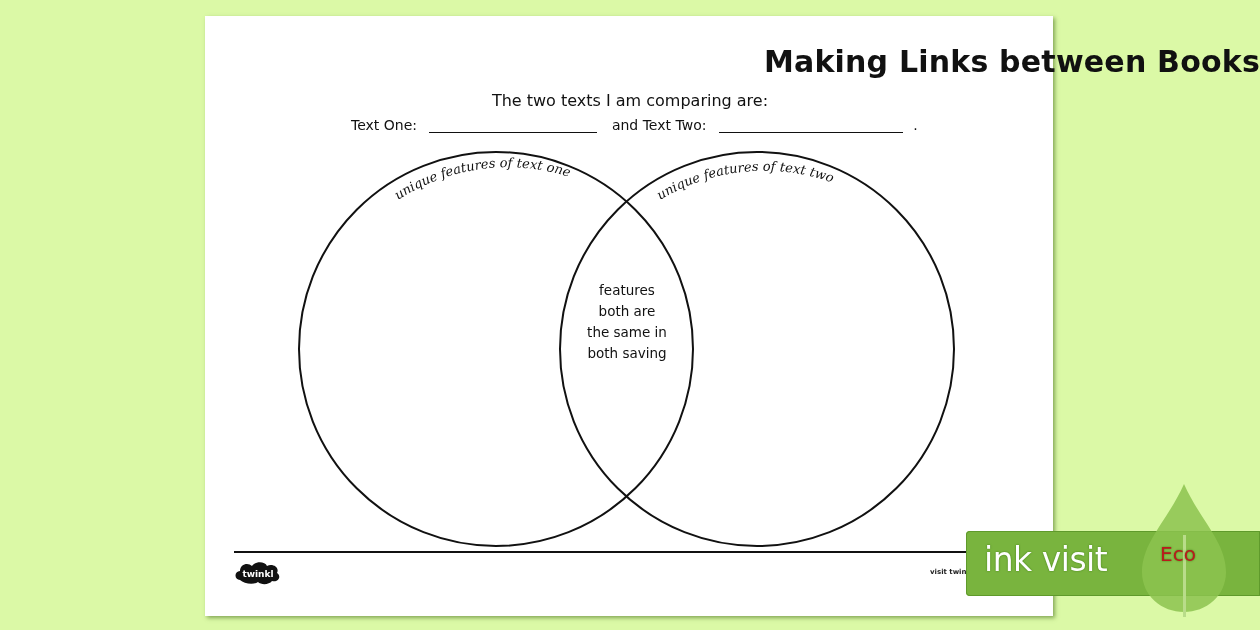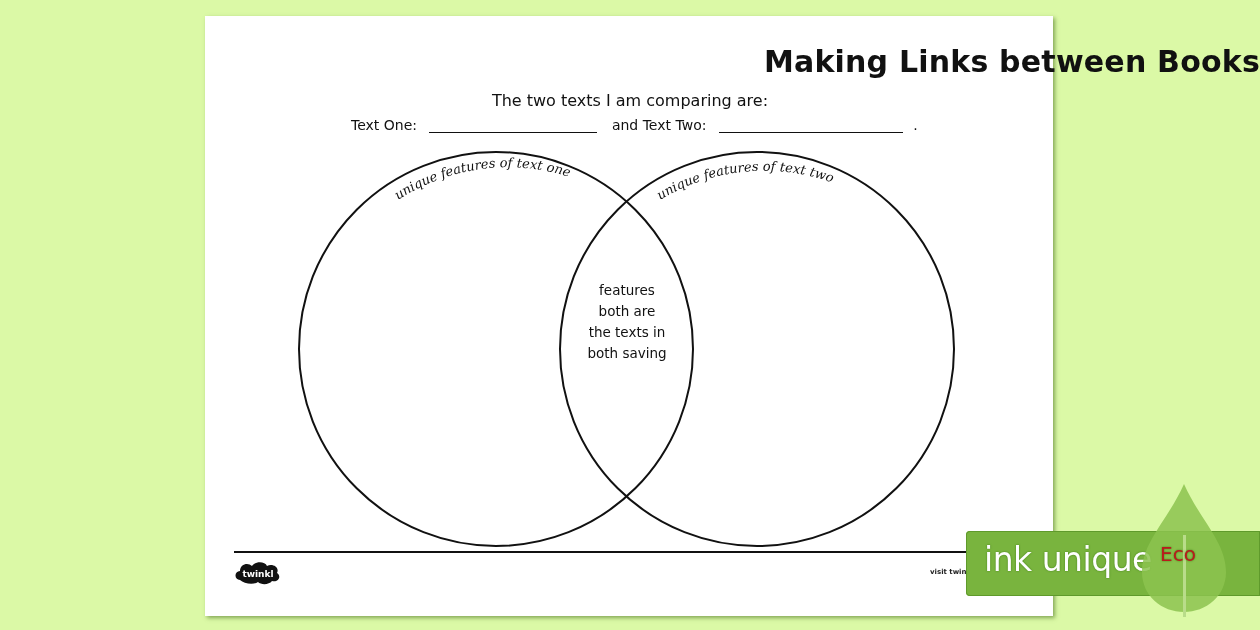--- a/index.html
+++ b/index.html
@@ -47,30 +47,30 @@
     <textPath href="#arcL" id="tpL">unique features of text one</textPath>
   </text>
   <text font-family="DejaVu Serif, serif" font-style="italic" font-size="13" fill="#111">
     <textPath href="#arcR" id="tpR">unique features of text two</textPath>
   </text>
 </svg>
 
 <div class="mid-text">
   <div>features</div>
   <div>both are</div>
-  <div>the texts in</div>
+  <div>the same in</div>
   <div>both saving</div>
 </div>
 
 <div class="footer-rule"></div>
 <svg class="logo" viewBox="0 0 48 26">
   <path d="M6 20 C0 20 0 11 6 11 C6 4 14 2 18 6 C21 1 31 1 33 6 C38 3 46 7 43 13 C48 16 44 23 38 21 C35 25 27 25 24 22 C20 25 10 24 6 20 Z" fill="#111"></path>
   <text x="24" y="17" text-anchor="middle" font-family="DejaVu Sans, sans-serif" font-weight="bold" font-size="9" fill="#fff">twinkl</text>
 </svg>
 <div class="visit">visit twinkl</div>
 
 <div class="eco-band"></div>
-<div class="eco-label">ink unique</div>
+<div class="eco-label">ink visit</div>
 <svg class="eco-leaf" width="90" height="140">
   <path d="M44 4 C 60 40 86 62 86 92 C 86 116 66 132 44 132 C 22 132 2 116 2 92 C 2 62 28 40 44 4 Z" fill="#8cc34f" opacity="0.85"></path>
   <rect x="43" y="55" width="3" height="82" fill="#b9dc8a"></rect>
 </svg>
 <div class="eco-word">Eco</div>
 
 </body></html>

